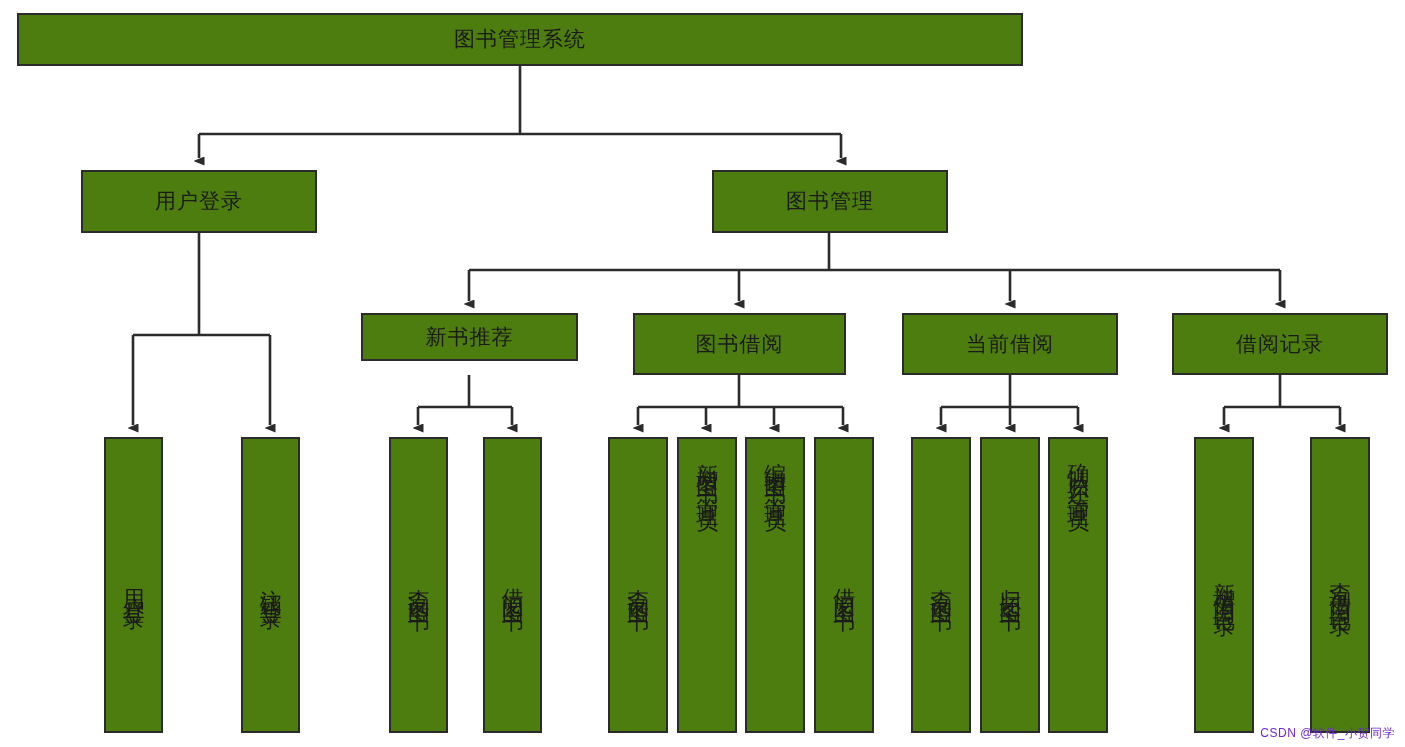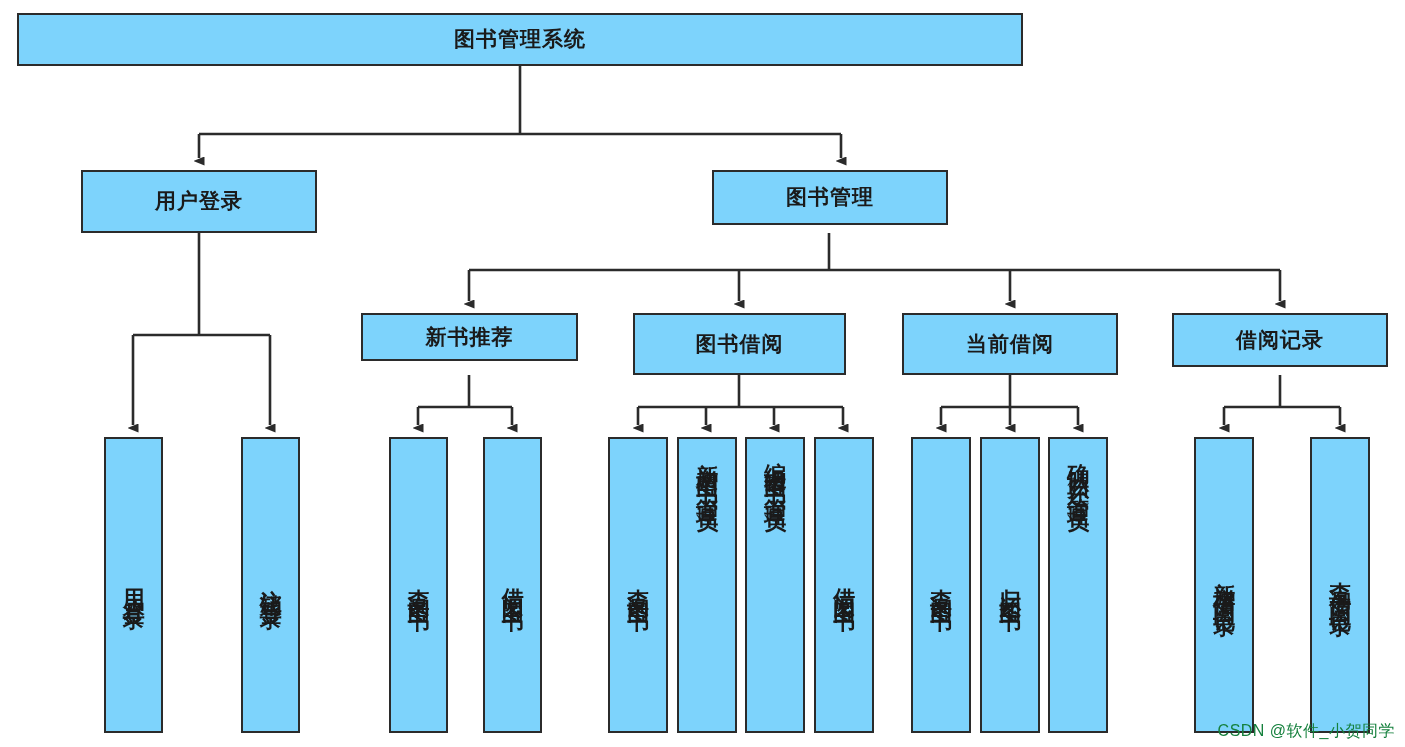--- a/index.html
+++ b/index.html
@@ -11,26 +11,25 @@
     overflow:hidden;
     position:relative;
   }
   #canvas{position:absolute;inset:0;width:1405px;height:747px;}
   .edges{position:absolute;left:0;top:0;width:1405px;height:747px;pointer-events:none;}
 
   .node{
     position:absolute;
     box-sizing:border-box;
     border:2px solid #2b2b2b;
-    background:#7dd3fc;
+    background:#4d7c0f;
     display:flex;
     align-items:center;
     justify-content:center;
     overflow:hidden;
-    font-weight:bold;
   }
   .node .lbl{
     font-size:21px;
     line-height:1.18;
     letter-spacing:1px;
     color:#1a1a1a;
     white-space:nowrap;
   }
 
   
@@ -49,22 +48,22 @@
   }
   .node.vert.centered{
     align-items:center;
     padding-top:0;
   }
 
   #watermark{
     position:absolute;
     right:10px;
     bottom:5px;
-    font-size:16px;
-    color:#15803d;
+    font-size:12px;
+    color:#6d28d9;
     letter-spacing:0.5px;
     white-space:nowrap;
     user-select:none;
   }
 </style>
 </head>
 <body>
 
 <div id="canvas">
 
@@ -118,34 +117,34 @@
     </g>
   </svg>
 
   <div class="node" style="left:17px;top:13px;width:1006px;height:53px;">
     <span class="lbl">图书管理系统</span>
   </div>
 
   <div class="node" style="left:81px;top:170px;width:236px;height:63px;">
     <span class="lbl">用户登录</span>
   </div>
-  <div class="node" style="left:712px;top:170px;width:236px;height:55px;">
+  <div class="node" style="left:712px;top:170px;width:236px;height:63px;">
     <span class="lbl">图书管理</span>
   </div>
 
   <div class="node" style="left:361px;top:313px;width:217px;height:48px;">
     <span class="lbl">新书推荐</span>
   </div>
   <div class="node" style="left:902px;top:313px;width:216px;height:62px;">
     <span class="lbl">当前借阅</span>
   </div>
   <div class="node" style="left:633px;top:313px;width:213px;height:62px;">
     <span class="lbl">图书借阅</span>
   </div>
-  <div class="node" style="left:1172px;top:313px;width:216px;height:54px;">
+  <div class="node" style="left:1172px;top:313px;width:216px;height:62px;">
     <span class="lbl">借阅记录</span>
   </div>
 
   <div class="node vert centered" style="left:104px;top:437px;width:59px;height:296px;">
     <span class="lbl">用户登录</span>
   </div>
   <div class="node vert centered" style="left:241px;top:437px;width:59px;height:296px;">
     <span class="lbl">注销登录</span>
   </div>
 

